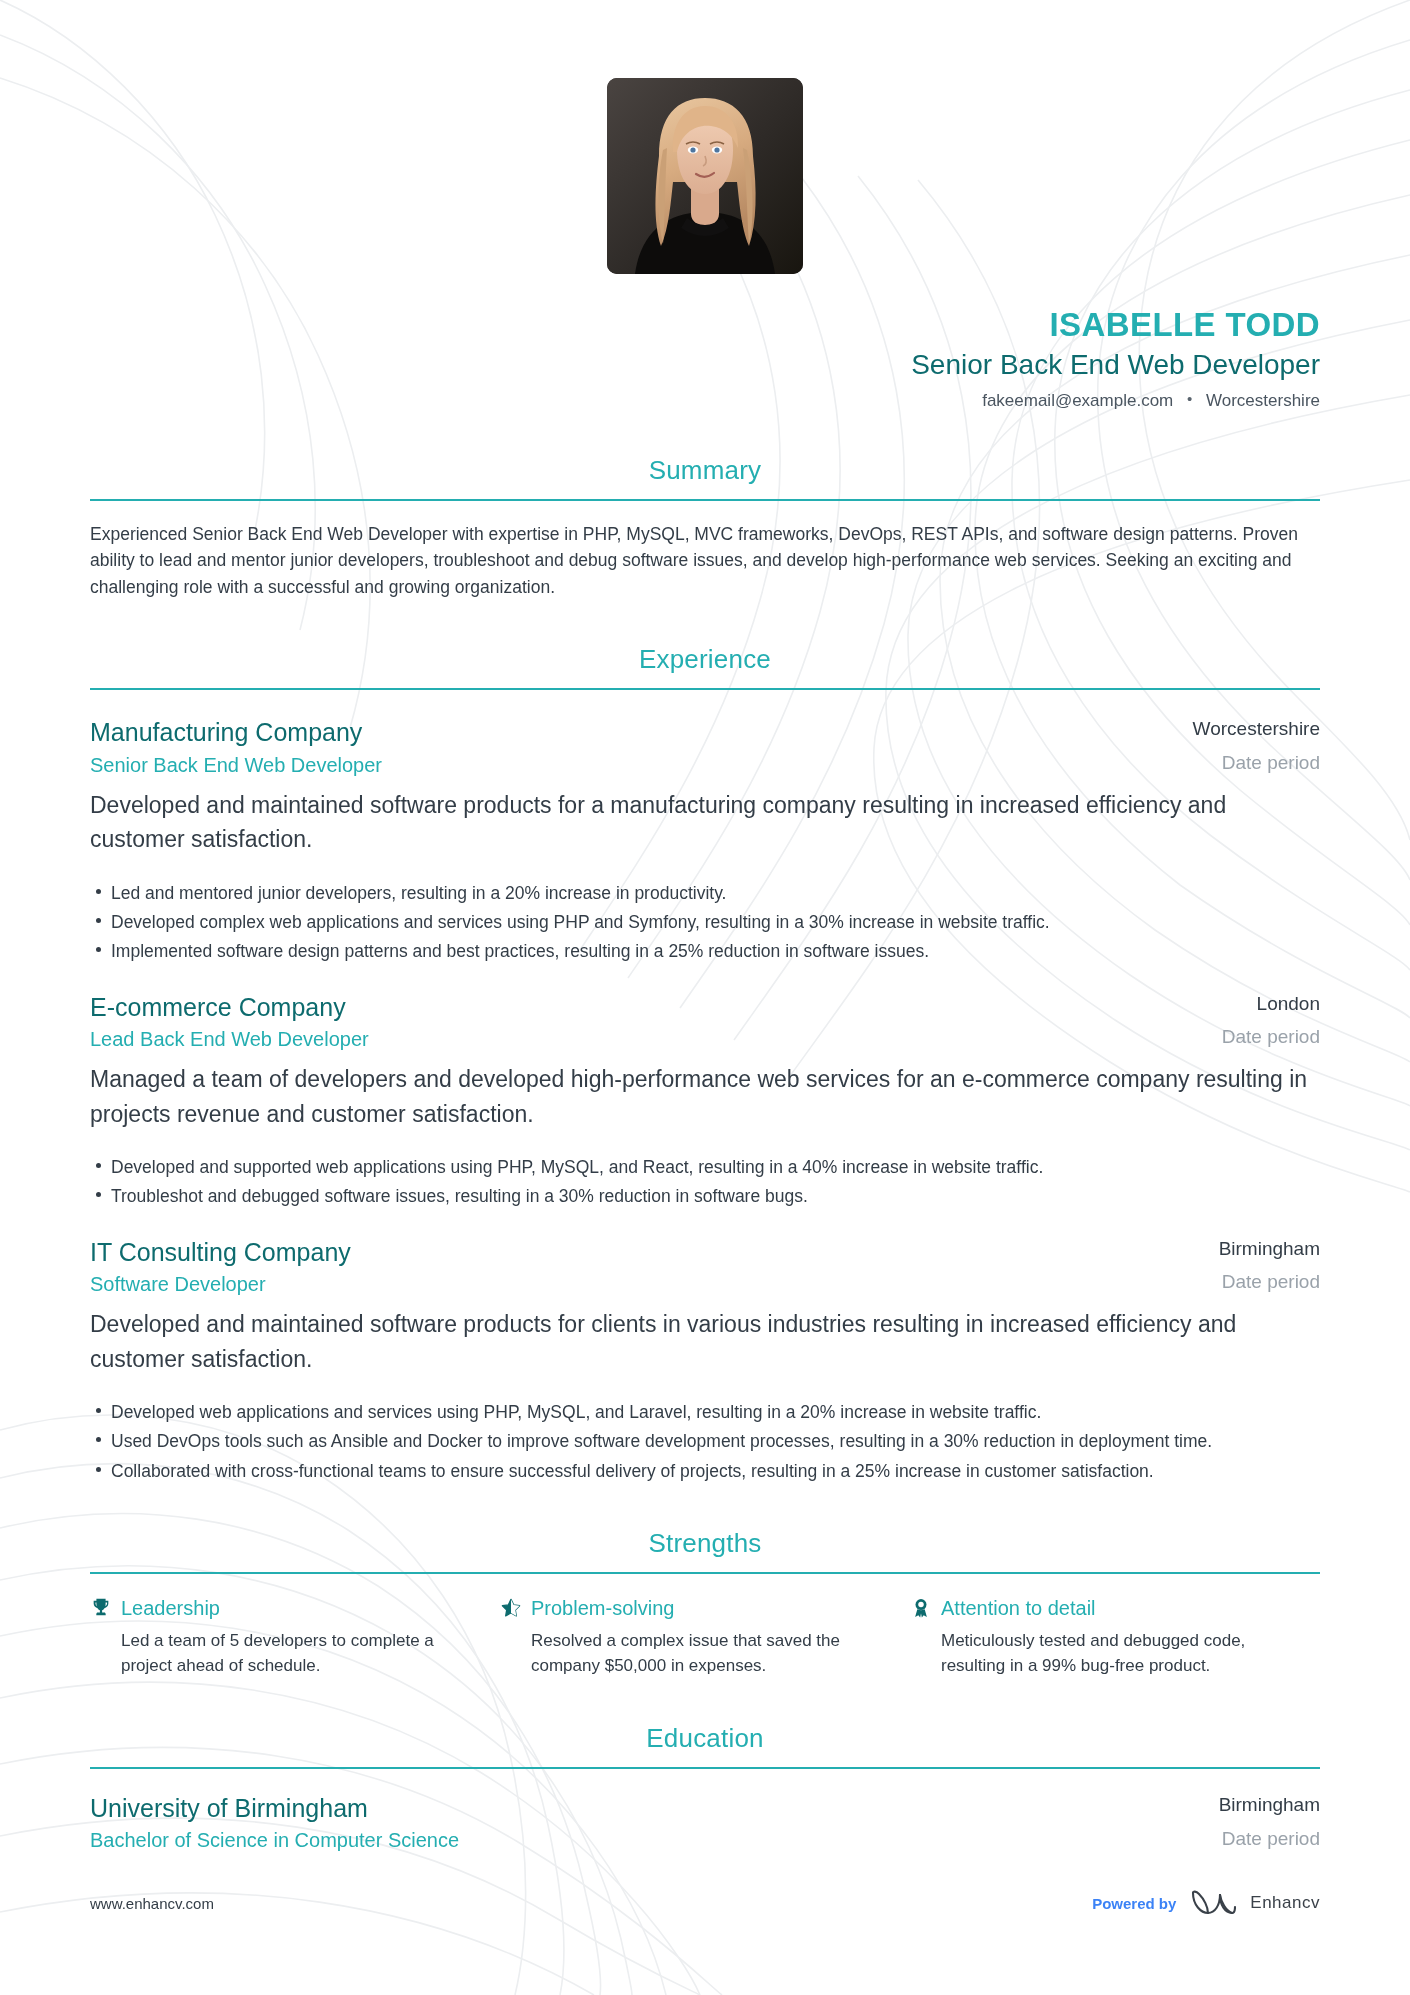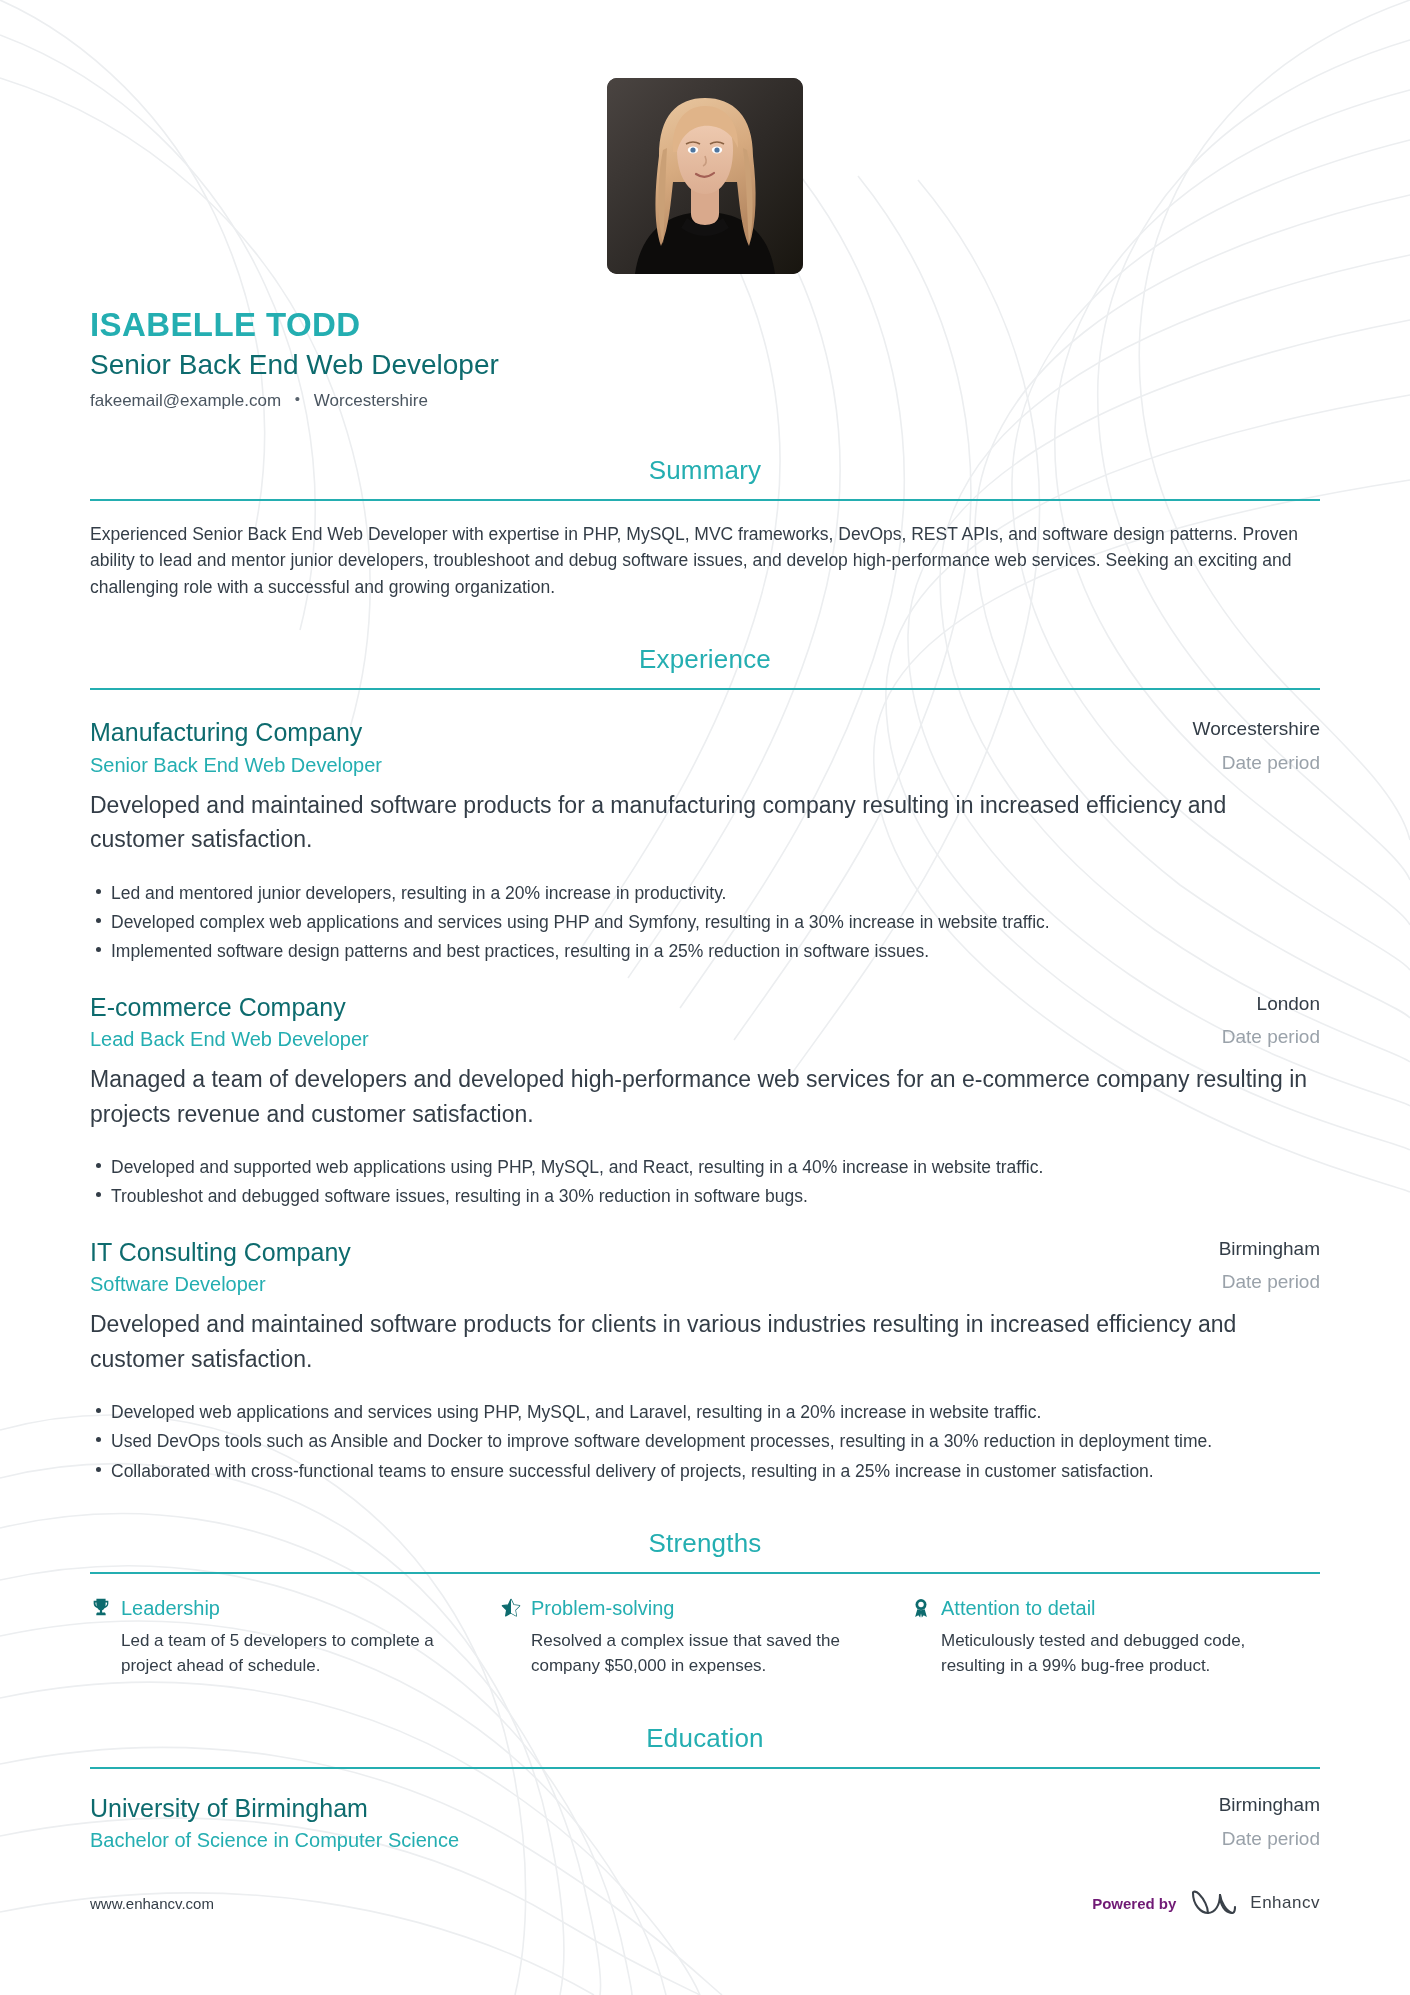--- a/index.html
+++ b/index.html
@@ -30,21 +30,21 @@
   .content {
     position: relative;
     z-index: 2;
     padding: 0 90px;
     box-sizing: border-box;
     width: 1410px;
   }
 
   
   .header {
-    text-align: left;
+    text-align: right;
     padding-top: 78px;
   }
   .photo {
     width: 196px;
     height: 196px;
     border-radius: 10px;
     margin: 0 auto;
     overflow: hidden;
     background: #2b2724;
     position: relative;
@@ -236,21 +236,21 @@
     font-size: 15px;
     color: #333d47;
   }
   .footer-brand {
     display: flex;
     align-items: center;
     gap: 14px;
   }
   .powered-by {
     font-size: 15px;
-    color: #701a75;
+    color: #3b82f6;
     font-weight: bold;
   }
   .brand-mark svg { display:block; }
   .brand-name {
     font-size: 17px;
     color: #3a4149;
     letter-spacing: 0.5px;
   }
 </style>
 </head>

